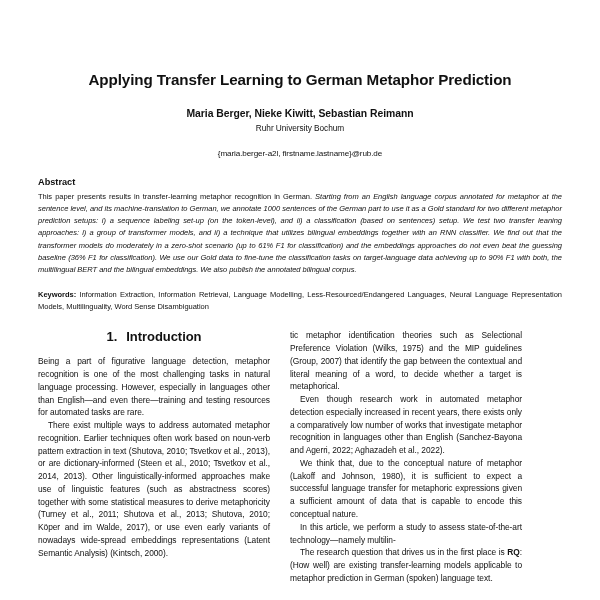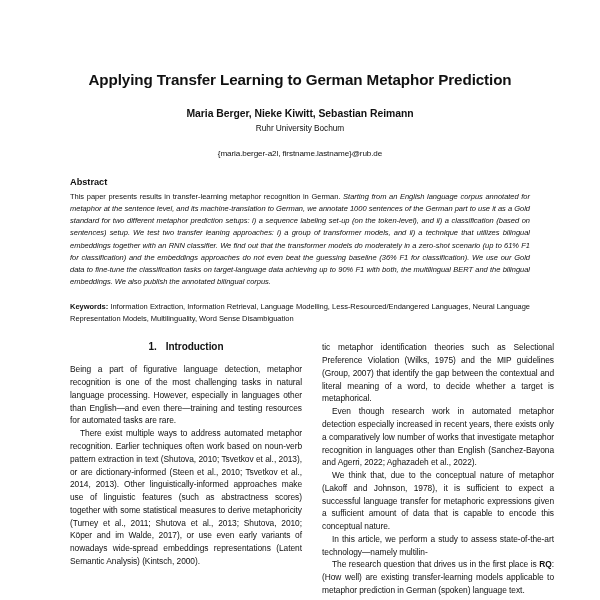--- a/index.html
+++ b/index.html
@@ -14,21 +14,21 @@
     overflow: hidden;
     font-family: "Liberation Sans", sans-serif;
     color: #111111;
     -webkit-font-smoothing: antialiased;
   }
   .page {
     width: 600px;
     height: 600px;
     position: relative;
     box-sizing: border-box;
-    padding: 0 70px;
+    padding: 0 38px;
     overflow: hidden;
     border-radius: 15px;
   }
 
   
   .title-block {
     padding-top: 70px;
     text-align: center;
   }
   .paper-title {
@@ -93,21 +93,21 @@
     margin-top: 16px;
     display: flex;
     gap: 20px;
     align-items: flex-start;
   }
   .col {
     width: 232px;
     flex: 0 0 232px;
   }
   .section-heading {
-    font-size: 10px;
+    font-size: 13px;
     font-weight: bold;
     margin: 0 0 11px 0;
     text-align: center;
     letter-spacing: -0.05px;
   }
   .section-heading .num {
     margin-right: 9px;
   }
   .body-par {
     font-size: 8.4px;
@@ -150,20 +150,20 @@
 
     <div class="col col-left">
       <h2 class="section-heading"><span class="num">1.</span><span>Introduction</span></h2>
       <p class="body-par">Being a part of figurative language detection, metaphor recognition is one of the most challenging tasks in natural language processing. However, especially in languages other than English—and even there—training and testing resources for automated tasks are rare.</p>
       <p class="body-par">There exist multiple ways to address automated metaphor recognition. Earlier techniques often work based on noun-verb pattern extraction in text (Shutova, 2010; Tsvetkov et al., 2013), or are dictionary-informed (Steen et al., 2010; Tsvetkov et al., 2014, 2013). Other linguistically-informed approaches make use of linguistic features (such as abstractness scores) together with some statistical measures to derive metaphoricity (Turney et al., 2011; Shutova et al., 2013; Shutova, 2010; Köper and im Walde, 2017), or use even early variants of nowadays wide-spread embeddings representations (Latent Semantic Analysis) (Kintsch, 2000).</p>
     </div>
 
     <div class="col col-right">
       <p class="body-par">tic metaphor identification theories such as Selectional Preference Violation (Wilks, 1975) and the MIP guidelines (Group, 2007) that identify the gap between the contextual and literal meaning of a word, to decide whether a target is metaphorical.</p>
       <p class="body-par">Even though research work in automated metaphor detection especially increased in recent years, there exists only a comparatively low number of works that investigate metaphor recognition in languages other than English (Sanchez-Bayona and Agerri, 2022; Aghazadeh et al., 2022).</p>
-      <p class="body-par">We think that, due to the conceptual nature of metaphor (Lakoff and Johnson, 1978), it is sufficient to expect a successful language transfer for metaphoric expressions given a sufficient amount of data that is capable to encode this conceptual nature.</p>
+      <p class="body-par">We think that, due to the conceptual nature of metaphor (Lakoff and Johnson, 1980), it is sufficient to expect a successful language transfer for metaphoric expressions given a sufficient amount of data that is capable to encode this conceptual nature.</p>
       <p class="body-par">In this article, we perform a study to assess state-of-the-art technology—namely multilin-</p>
       <p class="body-par">The research question that drives us in the first place is <span class="b">RQ</span>: (How well) are existing transfer-learning models applicable to metaphor prediction in German (spoken) language text.</p>
     </div>
 
   </div>
 
 </div>
 
 </body></html>

